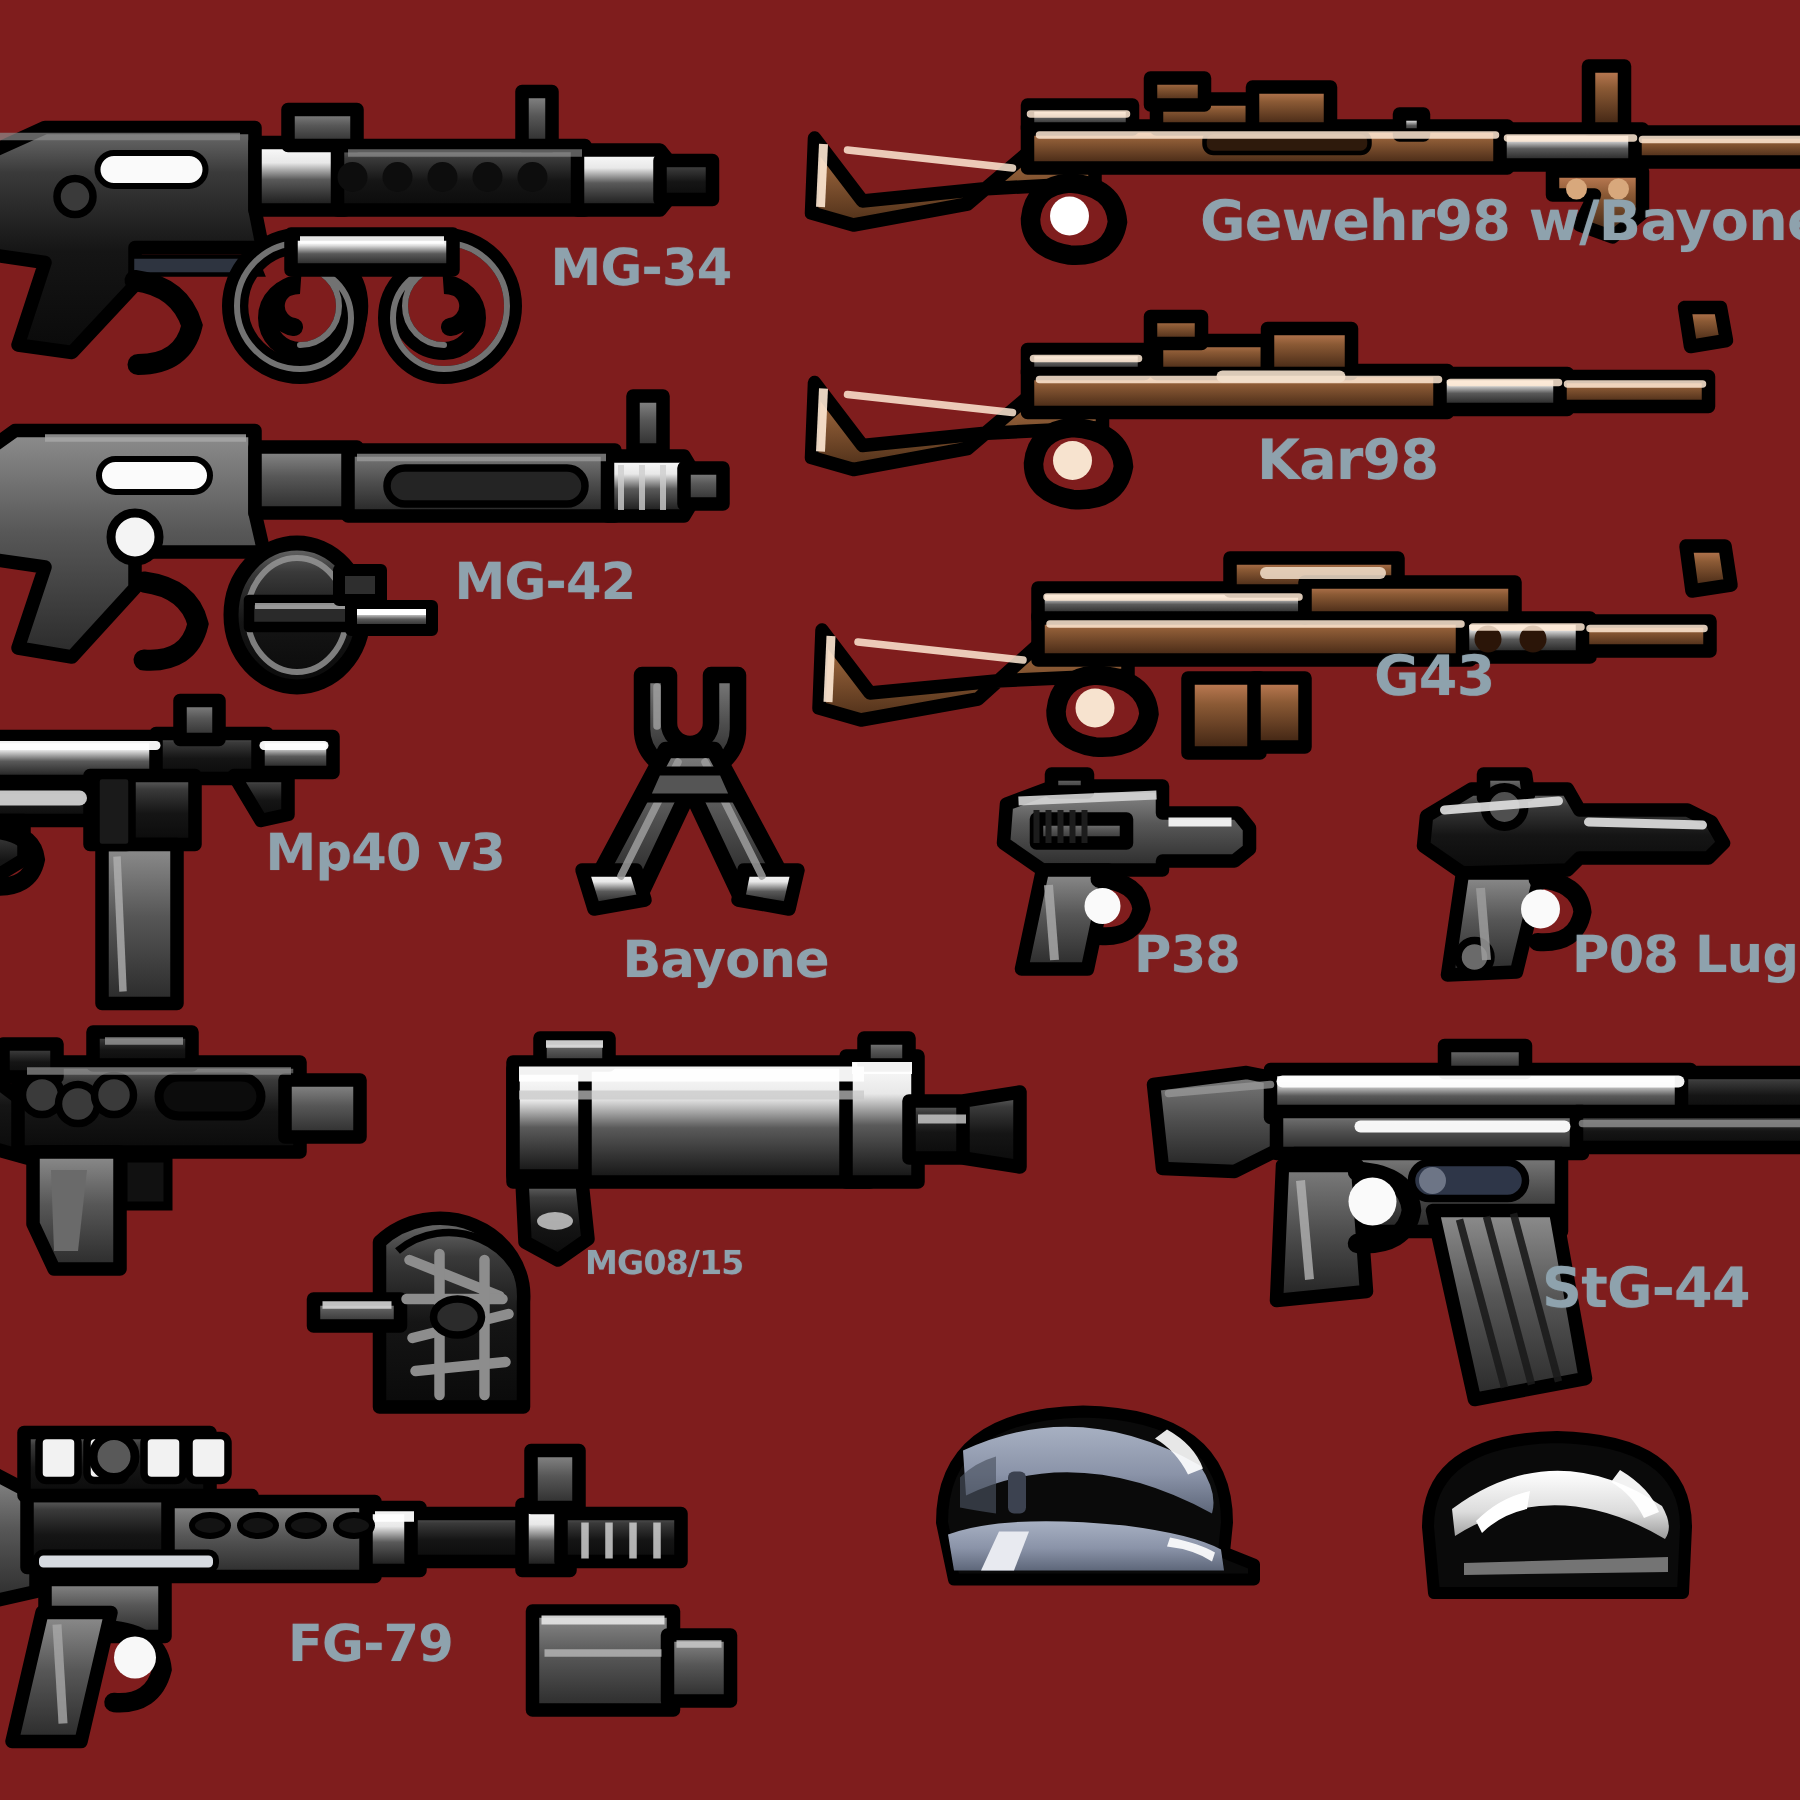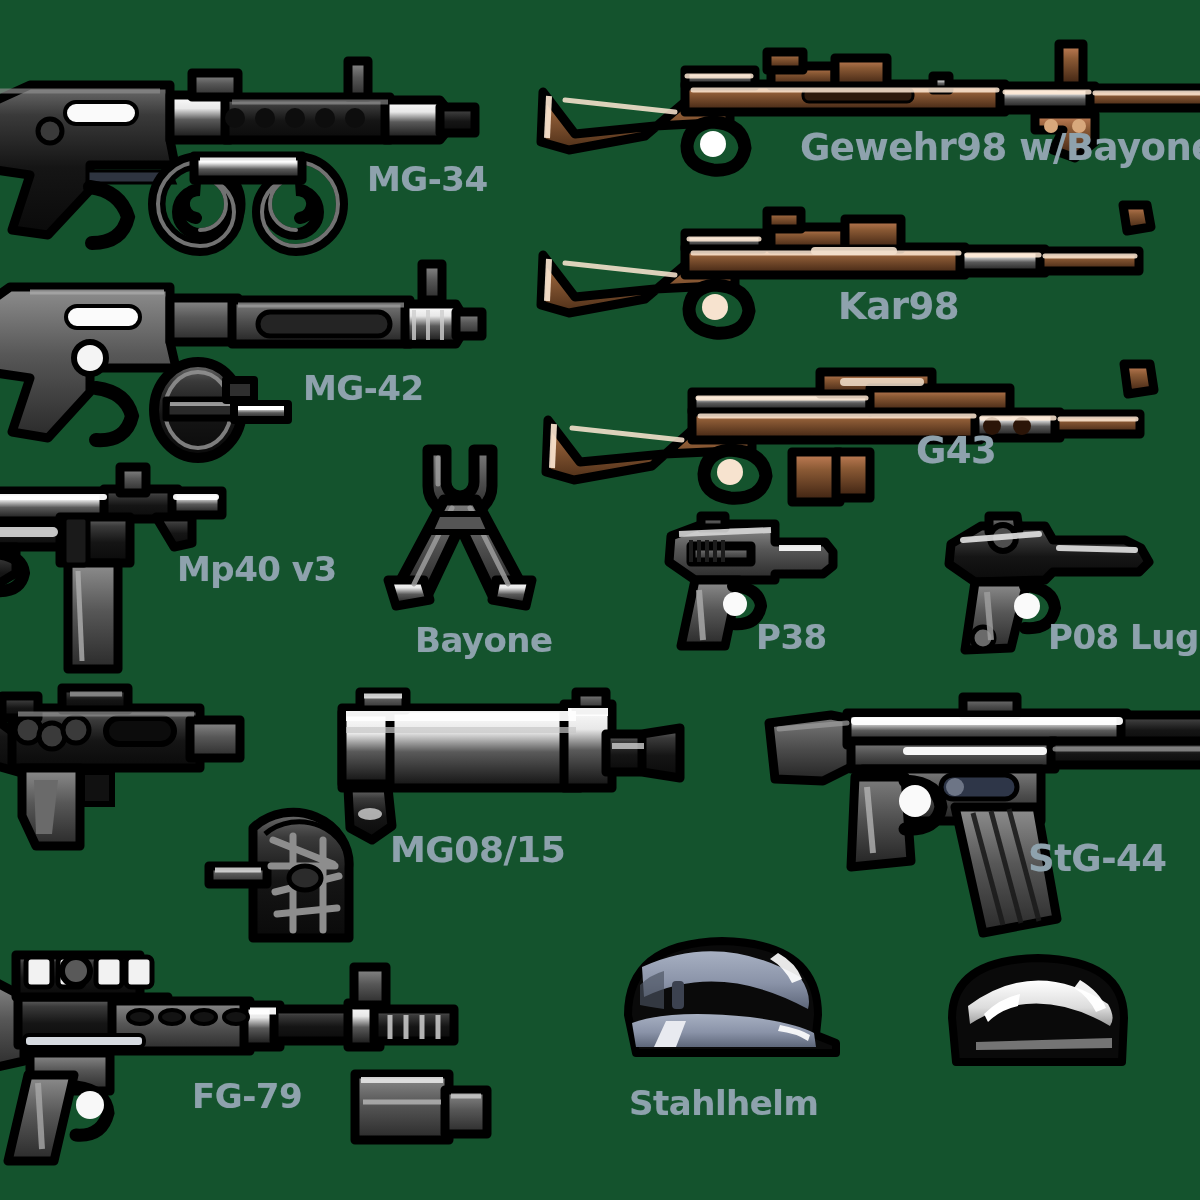--- a/index.html
+++ b/index.html
@@ -4,21 +4,21 @@
 <style>
   html, body {
     margin: 0;
     padding: 0;
     background: #ffffff;
   }
   #sheet {
     position: relative;
     width: 1200px;
     height: 1200px;
-    background: #14532d;
+    background: #7f1d1d;
     overflow: hidden;
     font-family: "DejaVu Sans", "Liberation Sans", sans-serif;
   }
   .label {
     position: absolute;
     color: #8ea2ad;
     font-weight: 700;
     letter-spacing: -0.5px;
     white-space: nowrap;
     line-height: 1;
@@ -420,21 +420,21 @@
           <path d="M118 22 L118 112"></path>
       </g>
       <g stroke="#000" stroke-width="5" fill="none">
         <path d="M60 16 a50 46 0 0 1 84 36"></path>
       </g>
       <path d="M10 52 L56 52" stroke="#d6d6d6" stroke-width="5" opacity=".9"></path>
       <ellipse cx="100" cy="60" rx="16" ry="12" fill="#2b2b2b" stroke="#000" stroke-width="5"></ellipse>
     </svg>
   </div>
 
-  <div class="label" style="left:390px; top:832px; font-size:36px;">MG08/15</div>
+  <div class="label" style="left:390px; top:832px; font-size:22px;">MG08/15</div>
 
   <div class="item" style="left:755px; top:695px;">
     <svg width="460" height="240" viewBox="0 0 460 240">
       <g stroke="#000" stroke-width="9" stroke-linejoin="round" stroke-linecap="round">
         <path d="M14 28 L76 20 L96 24 L100 70 L68 86 L20 84 Z" fill="url(#gDarkGray)"></path>
         <path d="M92 18 L372 18 L372 50 L92 50 Z" fill="url(#gSteel)"></path>
         <path d="M366 20 L450 20 L450 48 L366 48 Z" fill="url(#gBlack)"></path>
         <path d="M96 46 L300 46 L300 74 L96 74 Z" fill="url(#gDarkGray)"></path>
         <path d="M296 46 L452 46 L452 70 L296 70 Z" fill="url(#gBlack)"></path>
         <path d="M208 2 L262 2 L262 20 L208 20 Z" fill="url(#gDarkGray)"></path>
@@ -527,21 +527,20 @@
       <path d="M32 42 Q110 6 190 52 Q202 70 198 84 Q110 36 34 72 Z" fill="url(#gHelmBlue)"></path>
       <path d="M26 122 L22 98 Q60 84 140 92 Q186 98 204 108 L206 122 Z" fill="url(#gHelmBlue)"></path>
       <path d="M56 96 L76 96 L66 122 L44 122 Z" fill="#e8eaf0"></path>
       <path d="M170 100 Q190 104 200 110 L198 116 Q186 108 168 106 Z" fill="#ffffff" opacity=".9"></path>
       <path d="M168 28 Q186 38 192 54 L182 58 Q174 42 160 34 Z" fill="#ffffff" opacity=".9"></path>
       <rect x="62" y="56" width="12" height="28" rx="4" fill="#3c4250"></rect>
       <path d="M30 60 Q40 50 54 46 L54 84 Q40 82 30 80 Z" fill="#4a5260" opacity=".65"></path>
     </svg>
   </div>
 
-  <div class="label" style="left:629px; top:1086px; font-size:34px;">Stahlhelm</div>
 
   <div class="item" style="left:940px; top:950px;">
     <svg width="200" height="130" viewBox="0 0 200 130">
       <path d="M16 112 L12 68 Q12 10 98 8 Q184 10 184 68 L182 112 Z" fill="#0a0a0a" stroke="#000" stroke-width="8" stroke-linejoin="round"></path>
       <path d="M28 56 Q96 6 168 54 Q176 68 170 76 Q96 32 30 74 Z" fill="url(#gHelmWhite)"></path>
       <path d="M44 64 Q60 48 80 44 L78 56 Q60 60 48 72 Z" fill="#ffffff"></path>
       <path d="M140 30 Q160 42 166 58 L156 62 Q148 46 134 38 Z" fill="#ffffff" opacity=".95"></path>
       <path d="M36 92 L172 88 L172 98 L36 100 Z" fill="#808080" opacity=".9"></path>
     </svg>
   </div>

